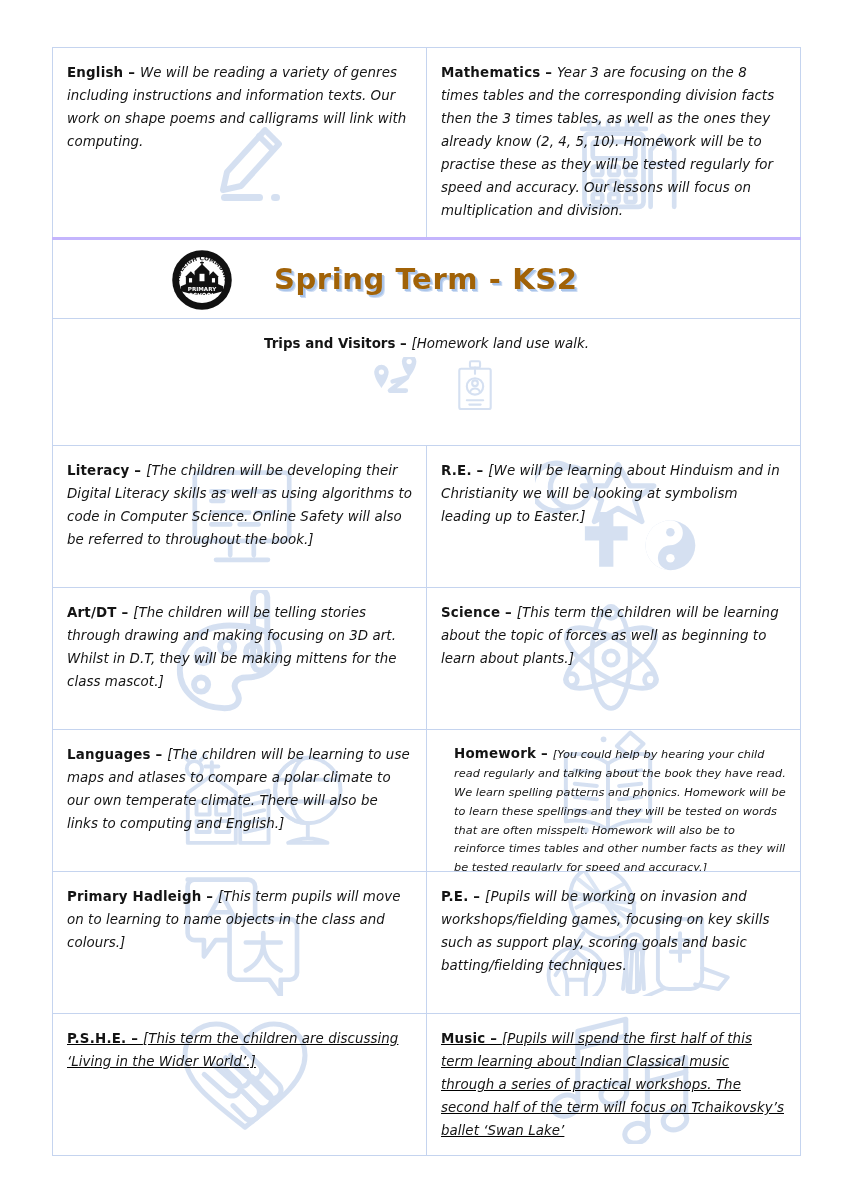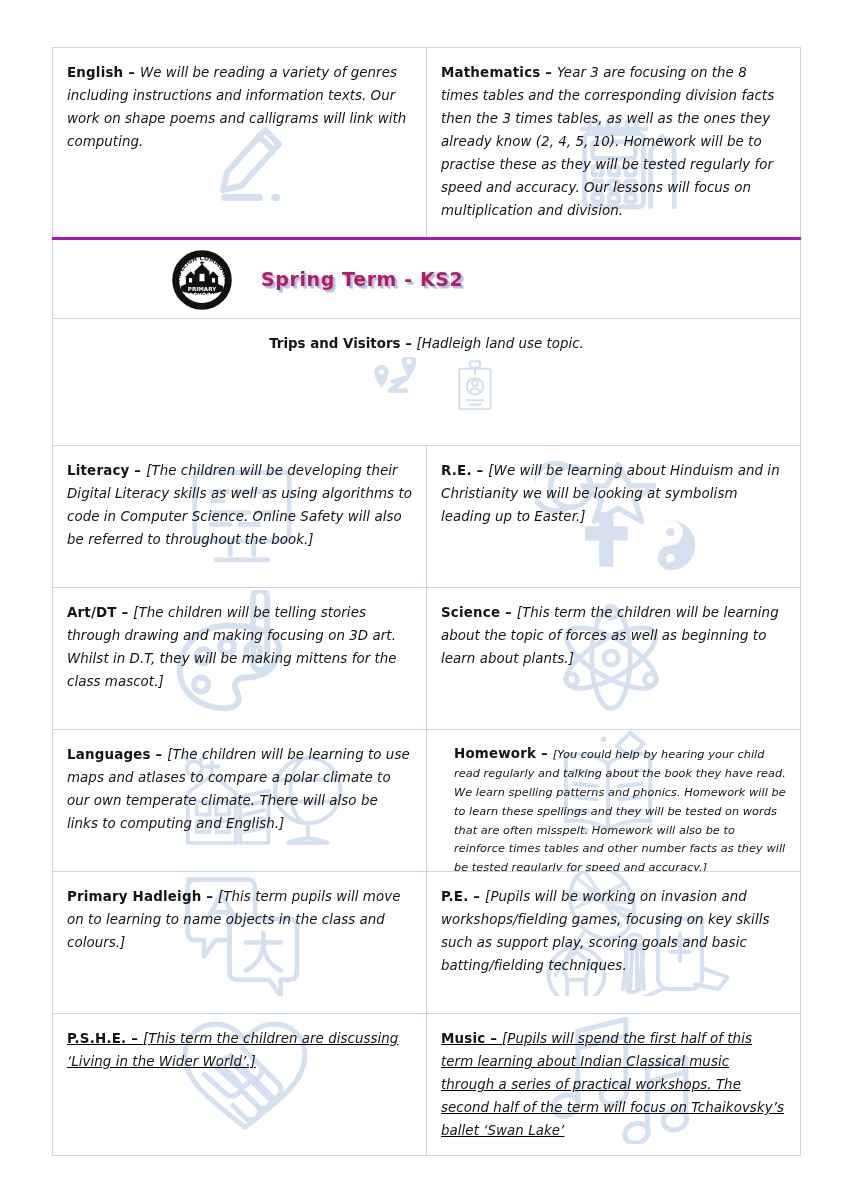--- a/index.html
+++ b/index.html
@@ -33,21 +33,21 @@
   }
   .curriculum-table td {
     border: 1px solid #c5d4ef;
     vertical-align: top;
     padding: 0;
     background: #ffffff;
   }
 
   
   .row-top > td {
-    border-bottom: 3px solid #a21caf;
+    border-bottom: 3px solid #c4b5fd;
   }
 
   .cell {
     position: relative;
     padding: 13px 14px 10px 14px;
     min-height: 20px;
     overflow: hidden;
   }
 
   
@@ -88,28 +88,28 @@
   }
   .school-crest {
     position: absolute;
     left: 118px;
     top: 9px;
     width: 62px;
     height: 62px;
   }
   .banner-title {
     position: absolute;
-    left: 208px;
+    left: 221px;
     top: 50%;
     transform: translateY(-50%);
     font-family: "DejaVu Sans", sans-serif;
     font-weight: bold;
-    font-size: 19px;
+    font-size: 29px;
     letter-spacing: 0.6px;
-    color: #be185d;
+    color: #a16207;
     text-shadow: 2px 2px 0 #a9c4ea, 3px 3px 0 #cddcf3;
     white-space: nowrap;
   }
 
   
   .trips-cell .cell {
     padding: 14px 14px 18px 14px;
     height: 94px;
   }
   .trips-text {
@@ -282,21 +282,21 @@
                     <path d="M35 16 L35 26"></path>
                     <circle cx="35" cy="46" r="13"></circle>
                     <circle cx="35" cy="41" r="4.5"></circle>
                     <path d="M27 55 a8.5 8.5 0 0 1 16 0"></path>
                     <path d="M22 68 L48 68 M26 75 L44 75"></path>
                   </g>
                 </svg>
               </div>
             </div>
             <div class="trips-text">
-              <span class="lead">Trips and Visitors – </span><span>[Hadleigh land use topic.</span>
+              <span class="lead">Trips and Visitors – </span><span>[Homework land use walk.</span>
             </div>
           </div>
         </td>
       </tr>
 
       <tr class="row-h2">
         <td>
           <div class="cell">
             <div class="wm wm-monitor">
               <svg viewBox="0 0 100 100" width="122" height="118">

